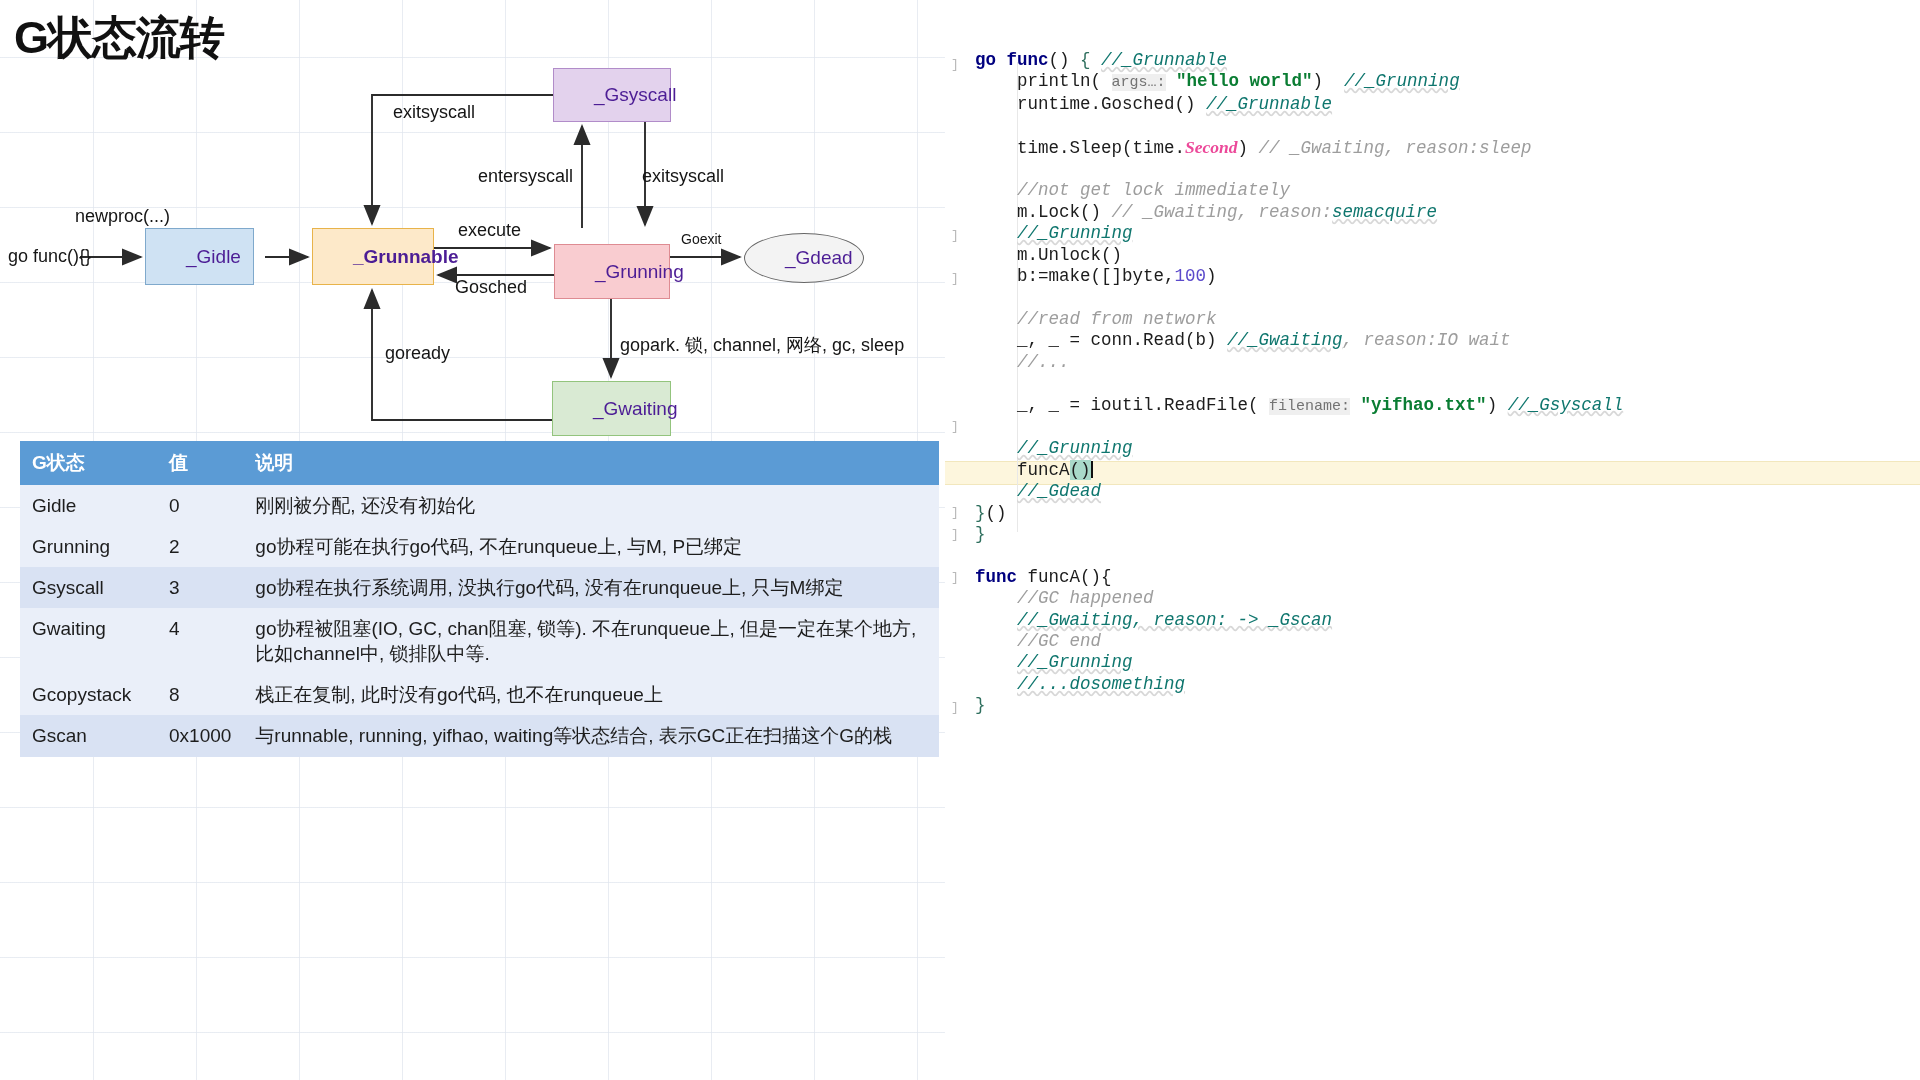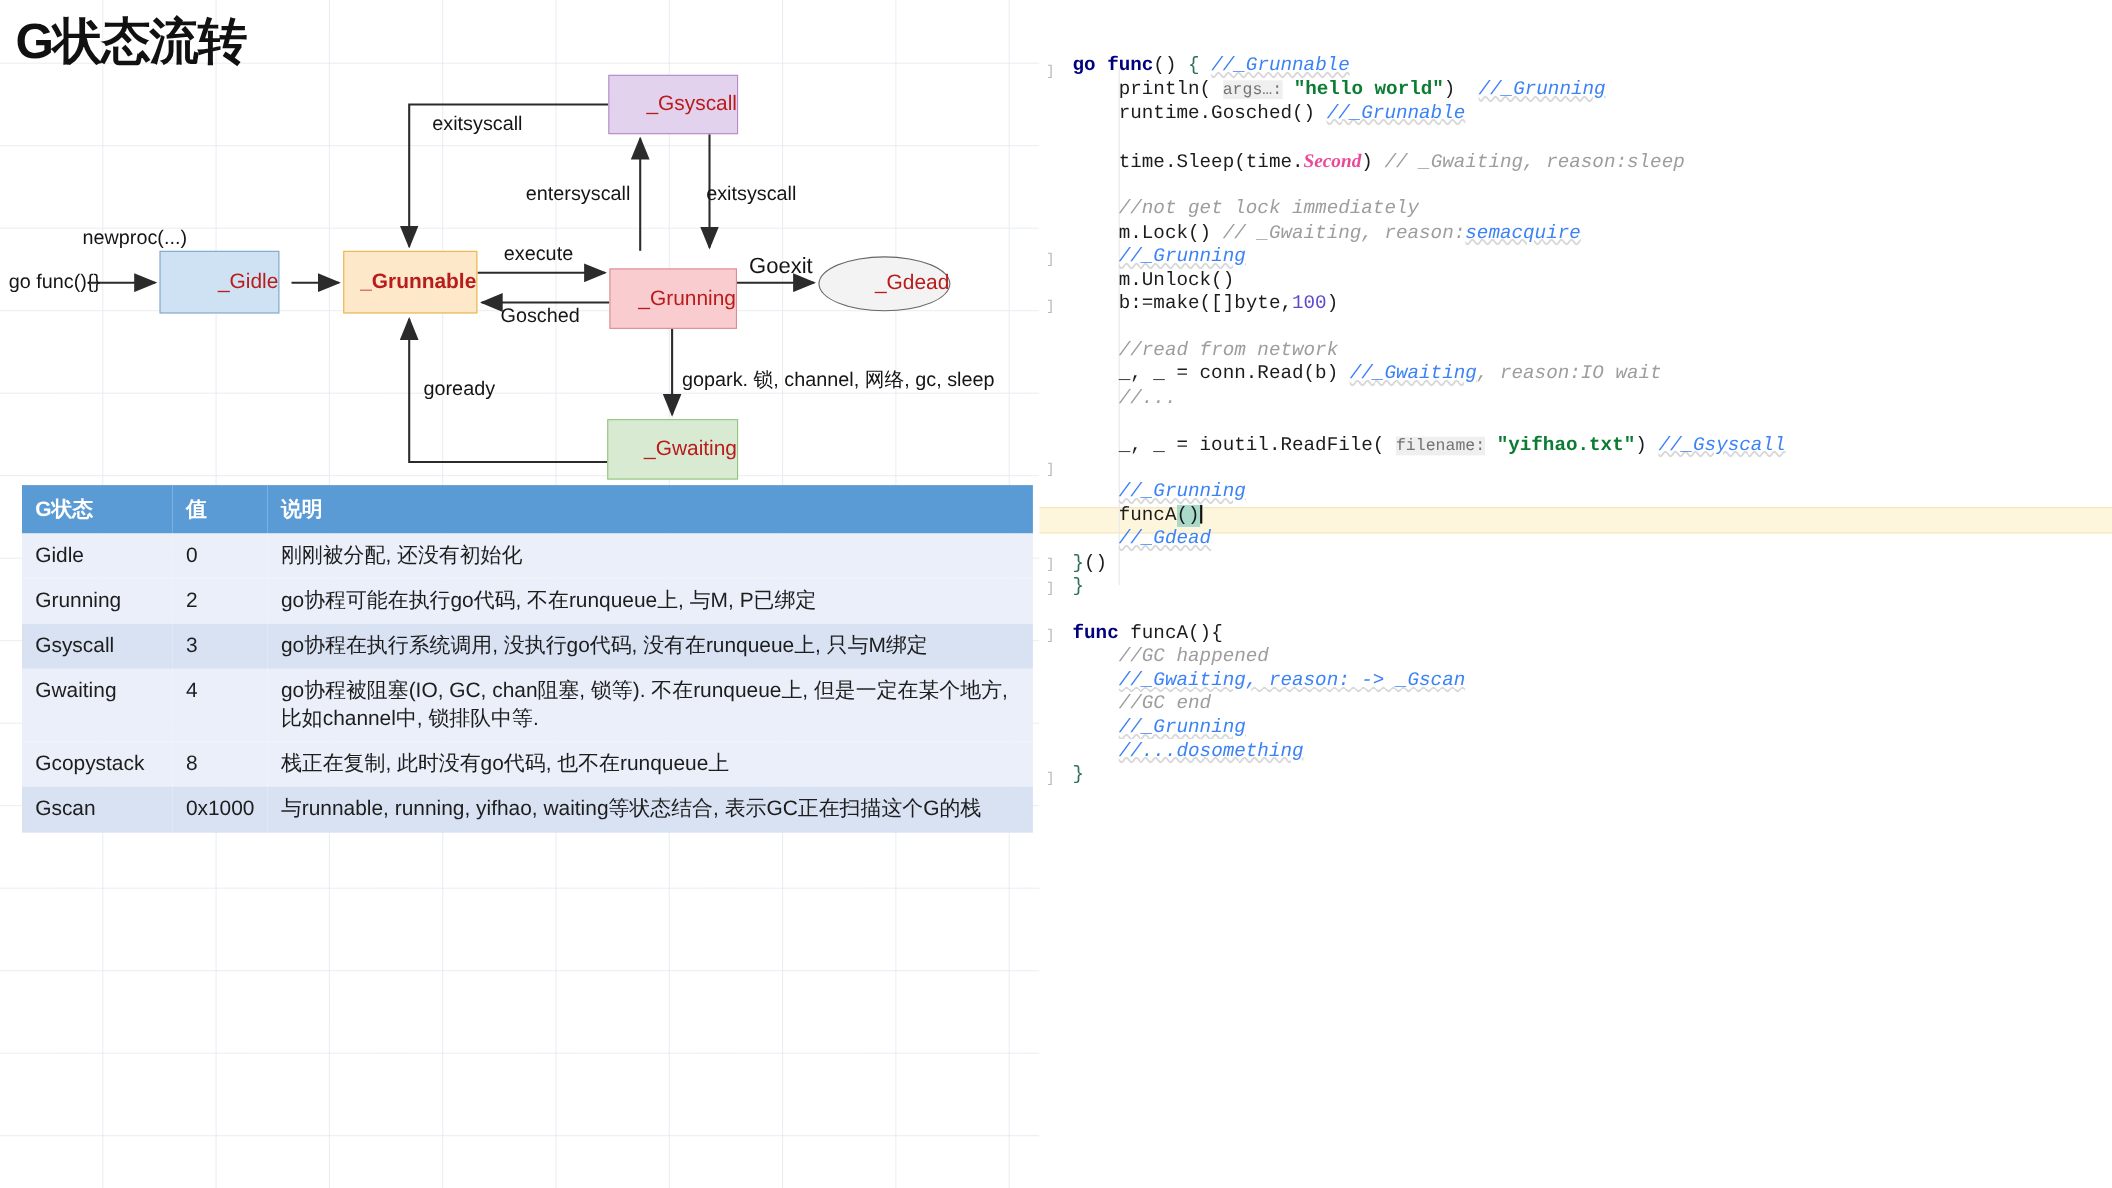--- a/index.html
+++ b/index.html
@@ -22,36 +22,36 @@
   }
   #title{
     position:absolute;left:14px;top:8px;
     font-size:45px;font-weight:bold;color:#111;
     letter-spacing:-1px;font-family:"Liberation Sans",sans-serif;
   }
   
   #diagram{position:absolute;left:0;top:0;width:945px;height:445px;}
   .node{
     position:absolute;box-sizing:border-box;
-    display:flex;align-items:center;justify-content:flex-end;
-    font-size:19px;color:#b91c1c;
+    display:flex;align-items:center;justify-content:flex-start;
+    font-size:19px;color:#4c1d95;
     font-family:"Liberation Sans",sans-serif;
     padding-left:40px;
   }
   .n-gidle{left:145px;top:228px;width:109px;height:57px;background:#cfe2f3;border:1.3px solid #7fa9cc;}
   .n-grunnable{left:312px;top:228px;width:122px;height:57px;background:#fde9c9;border:1.3px solid #e8b34a;font-weight:bold;}
   .n-grunning{left:554px;top:244px;width:116px;height:55px;background:#f9ccd0;border:1.3px solid #de8b92;}
   .n-gsyscall{left:553px;top:68px;width:118px;height:54px;background:#e3d2ed;border:1.3px solid #b18cc9;}
   .n-gwaiting{left:552px;top:381px;width:119px;height:55px;background:#d9ead3;border:1.3px solid #93c47d;}
   .n-gdead{left:744px;top:233px;width:120px;height:50px;background:#f3f3f3;border:1.3px solid #666;border-radius:50%;}
   .edge-label{
     position:absolute;font-size:18px;color:#151515;white-space:nowrap;
     font-family:"Liberation Sans",sans-serif;
   }
-  .edge-label.sm{font-size:20px;}
+  .edge-label.sm{font-size:14px;}
   
   #state-table{
     position:absolute;left:20px;top:441px;width:919px;
     border-collapse:collapse;font-size:19px;color:#1d1d1d;
     font-family:"Liberation Sans",sans-serif;
   }
   #state-table th{
     background:#5b9bd5;color:#ffffff;text-align:left;font-weight:bold;
     padding:9px 12px;font-size:19px;border:none;
   }
@@ -72,21 +72,21 @@
   }
   .fold{position:absolute;left:6px;color:#b9b9b9;font-size:13px;font-family:"Liberation Mono",monospace;}
   pre#code{
     position:absolute;left:30px;top:50px;margin:0;
     font-family:"Liberation Mono",monospace;
     font-size:17.5px;line-height:21.4px;color:#1c1c1c;
     white-space:pre;
   }
   .kw{color:#00007f;font-weight:bold;}
   .cmt{color:#9d9d9d;font-style:italic;}
-  .cmt-u{color:#3b82f6;font-style:italic;text-decoration:underline;text-decoration-style:wavy;text-decoration-color:#d8d8d8;}
+  .cmt-u{color:#0f766e;font-style:italic;text-decoration:underline;text-decoration-style:wavy;text-decoration-color:#d8d8d8;}
   .str{color:#0a7d33;font-weight:bold;}
   .num{color:#5b4acb;}
   .fld{color:#737373;background:#efefef;font-size:15px;}
   .cnst{color:#ec4899;font-weight:bold;font-style:italic;font-family:Liberation Serif, serif;}
   .brace{color:#2f6f5e;}
   .hl-line{
     position:absolute;left:0;top:461px;width:975px;height:22px;
     background:#fdf6dd;border-top:1px solid #f2e7bd;border-bottom:1px solid #f2e7bd;
   }
   .sel{background:#a9d9c9;}

